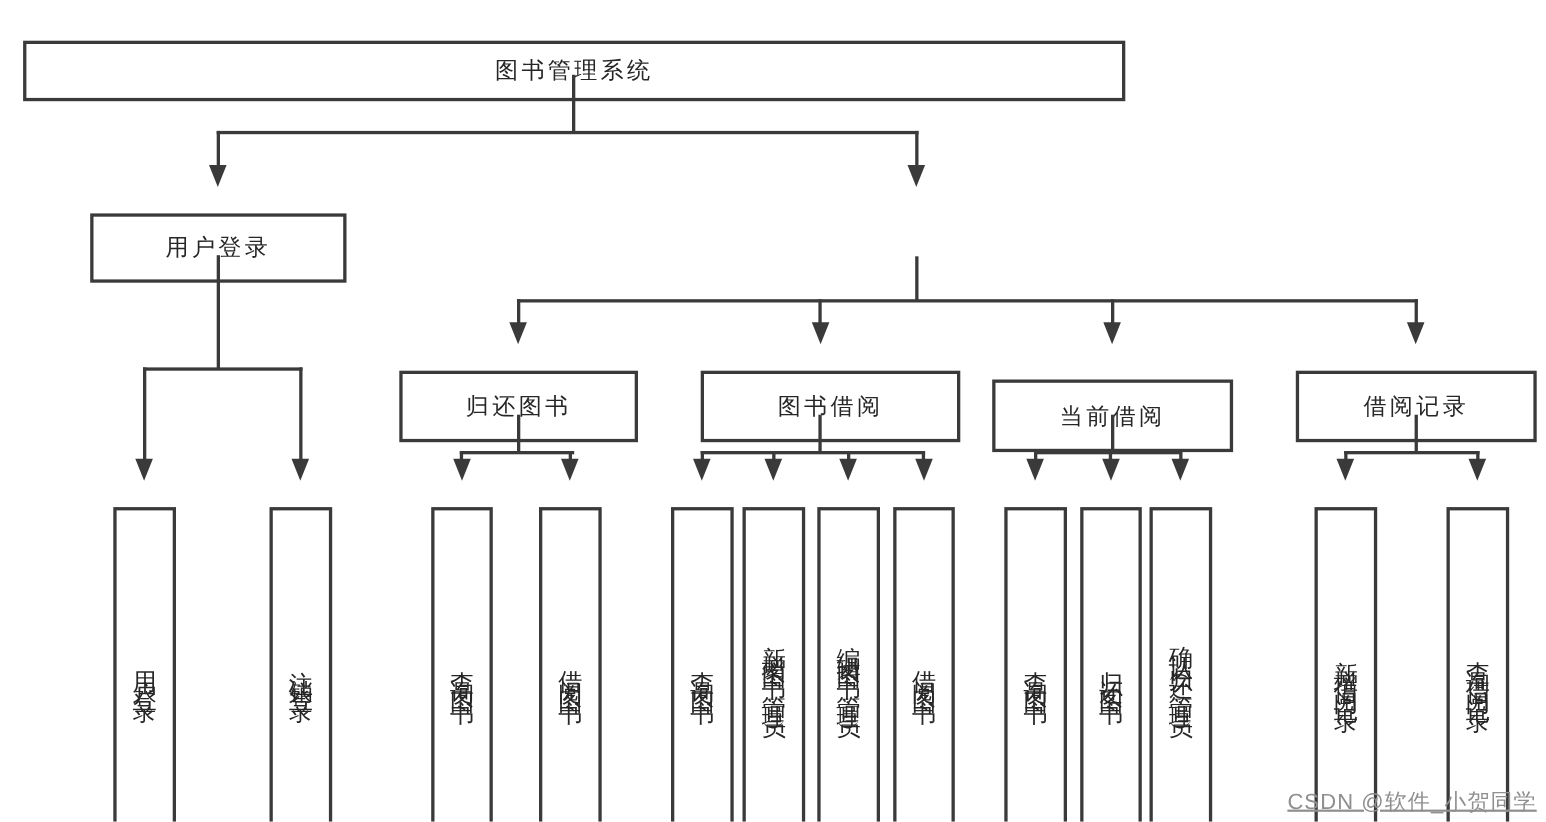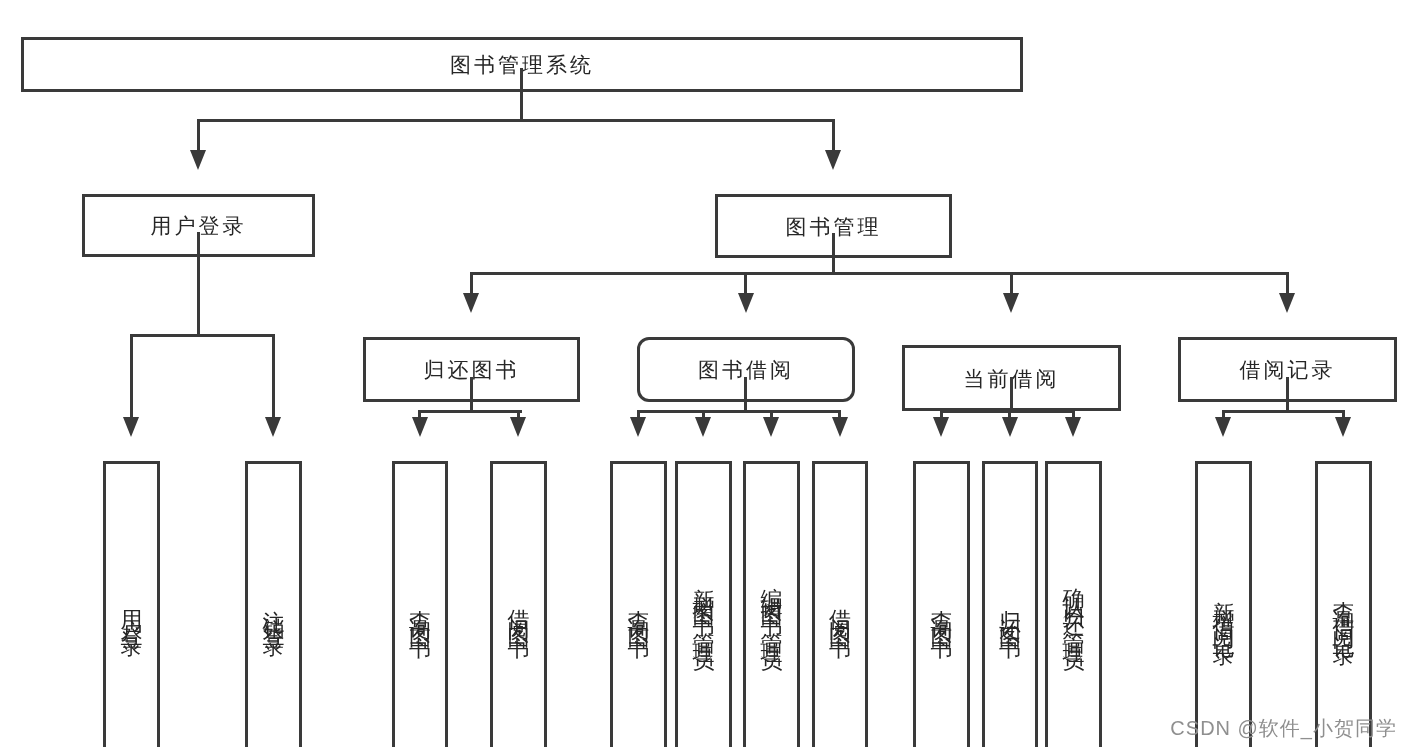--- a/index.html
+++ b/index.html
@@ -45,59 +45,59 @@
     border-top:20px solid #3a3a3a;
   }
   .watermark{
     position:absolute;
     right:8px;
     top:715px;
     font-size:20px;
     letter-spacing:1px;
     color:#8f8f8f;
     white-space:nowrap;
+    text-decoration:underline;
   }
 </style>
 </head>
 <body>
 
 <div id="stage">
 
   <div class="box" style="left:21px;top:13px;width:1002px;height:55px;">图书管理系统</div>
 
   <div class="line" style="left:520px;top:68px;width:3px;height:53px;"></div>
   <div class="line" style="left:197px;top:119px;width:638px;height:3px;"></div>
   <div class="line" style="left:197px;top:119px;width:3px;height:34px;"></div>
   <div class="arr" style="left:190px;top:150px;"></div>
   <div class="line" style="left:832px;top:119px;width:3px;height:34px;"></div>
   <div class="arr" style="left:825px;top:150px;"></div>
 
   <div class="box" style="left:82px;top:170px;width:233px;height:63px;">用户登录</div>
-  <div class="box" style="left:715px;top:170px;width:237px;height:64px;">图书管理</div>
 
   <div class="line" style="left:197px;top:232px;width:3px;height:104px;"></div>
   <div class="line" style="left:130px;top:334px;width:145px;height:3px;"></div>
   <div class="line" style="left:130px;top:334px;width:3px;height:86px;"></div>
   <div class="arr" style="left:123px;top:417px;"></div>
   <div class="line" style="left:272px;top:334px;width:3px;height:86px;"></div>
   <div class="arr" style="left:265px;top:417px;"></div>
 
   <div class="line" style="left:832px;top:233px;width:3px;height:41px;"></div>
   <div class="line" style="left:470px;top:272px;width:819px;height:3px;"></div>
   <div class="line" style="left:470px;top:272px;width:3px;height:24px;"></div>
   <div class="arr" style="left:463px;top:293px;"></div>
   <div class="line" style="left:744px;top:272px;width:3px;height:24px;"></div>
   <div class="arr" style="left:738px;top:293px;"></div>
   <div class="line" style="left:1010px;top:272px;width:3px;height:24px;"></div>
   <div class="arr" style="left:1003px;top:293px;"></div>
   <div class="line" style="left:1286px;top:272px;width:3px;height:24px;"></div>
   <div class="arr" style="left:1279px;top:293px;"></div>
 
   <div class="box" style="left:363px;top:313px;width:217px;height:65px;">归还图书</div>
-  <div class="box" style="left:637px;top:313px;width:218px;height:65px;border-radius:12px;">图书借阅</div>
+  <div class="box" style="left:637px;top:313px;width:236px;height:65px;">图书借阅</div>
   <div class="box" style="left:902px;top:321px;width:219px;height:66px;">当前借阅</div>
   <div class="box" style="left:1178px;top:313px;width:219px;height:65px;">借阅记录</div>
 
   <div class="line" style="left:470px;top:377px;width:3px;height:35px;"></div>
   <div class="line" style="left:418px;top:410px;width:104px;height:3px;"></div>
   <div class="line" style="left:418px;top:410px;width:3px;height:9px;"></div>
   <div class="arr" style="left:412px;top:417px;"></div>
   <div class="line" style="left:517px;top:410px;width:3px;height:9px;"></div>
   <div class="arr" style="left:510px;top:417px;"></div>
 

